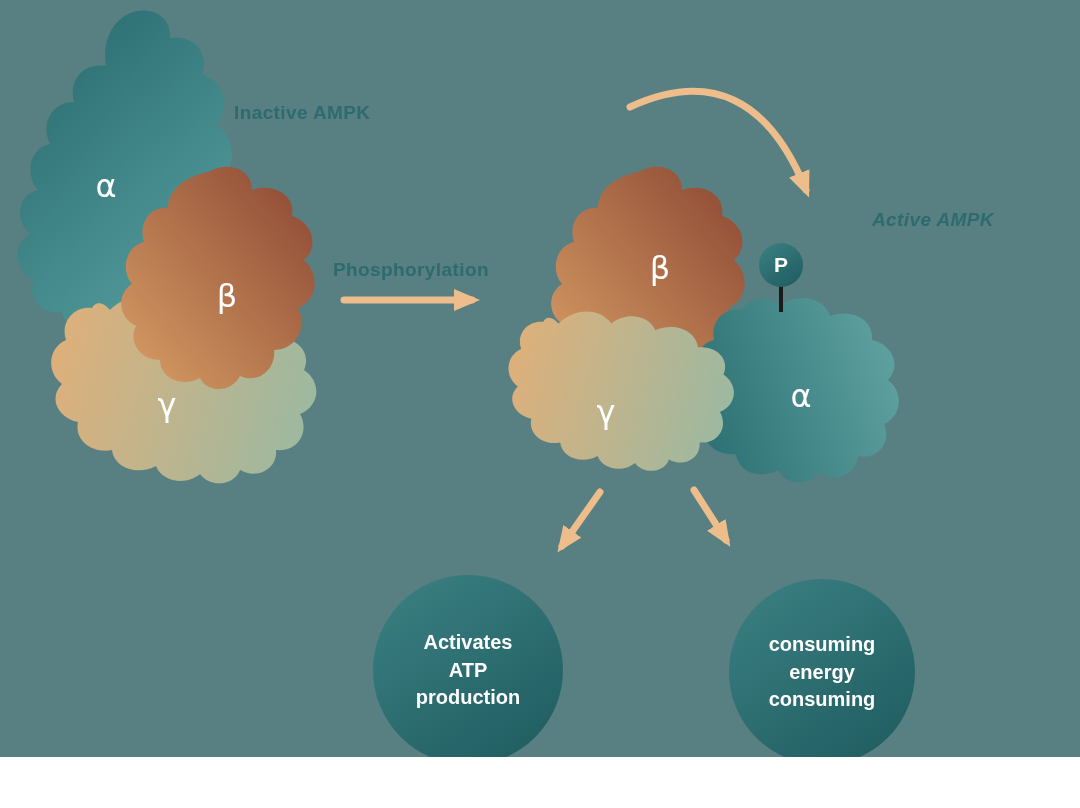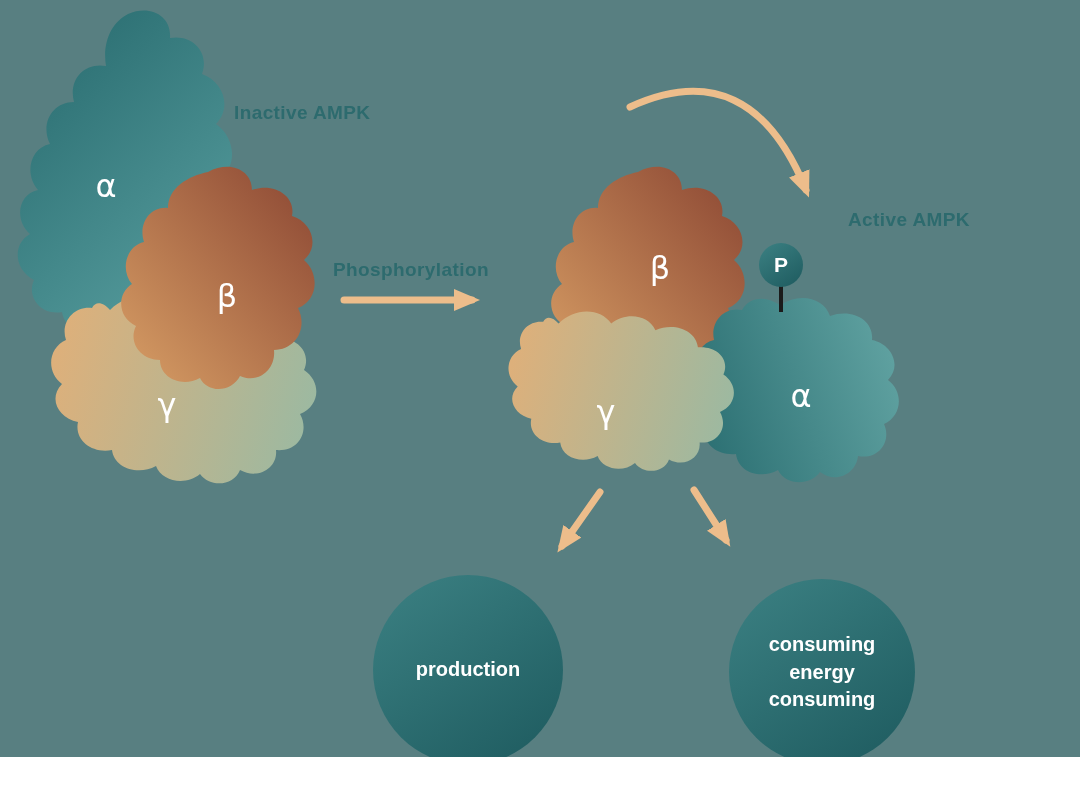--- a/index.html
+++ b/index.html
@@ -124,33 +124,35 @@
     <path d="M694,490 L726,540" stroke="#edbd8b" stroke-width="7" stroke-linecap="round" fill="none" marker-end="url(#arrowHead)"></path>
 
     <circle cx="468" cy="670" r="95" fill="url(#gradCircle)"></circle>
     <circle cx="822" cy="672" r="93" fill="url(#gradCircle)"></circle>
   </svg>
 
   <div class="label" style="left:234px;top:102px;">Inactive AMPK</div>
 
   <div class="label" style="left:333px;top:259px;text-align:right;">Phosphorylation</div>
 
-  <div class="label" style="left:848px;top:209px;">Active AMPK</div>
+  <div class="label" style="left:872px;top:209px;font-style:italic;">Active AMPK</div>
 
   <div class="greek" style="left:106px;top:186px;">α</div>
   <div class="greek" style="left:227px;top:296px;">β</div>
   <div class="greek" style="left:167px;top:405px;">γ</div>
 
   <div class="greek" style="left:660px;top:268px;">β</div>
   <div class="greek" style="left:606px;top:412px;">γ</div>
   <div class="greek" style="left:801px;top:396px;">α</div>
 
   <div class="p-label" style="left:781px;top:265px;">P</div>
 
   <div class="outcome" style="left:468px;top:670px;">
+    <div>Activates</div>
+    <div>ATP</div>
     <div>production</div>
   </div>
 
   <div class="outcome" style="left:822px;top:672px;">
     <div>consuming</div>
     <div>energy</div>
     <div>consuming</div>
   </div>
 
 </div>

